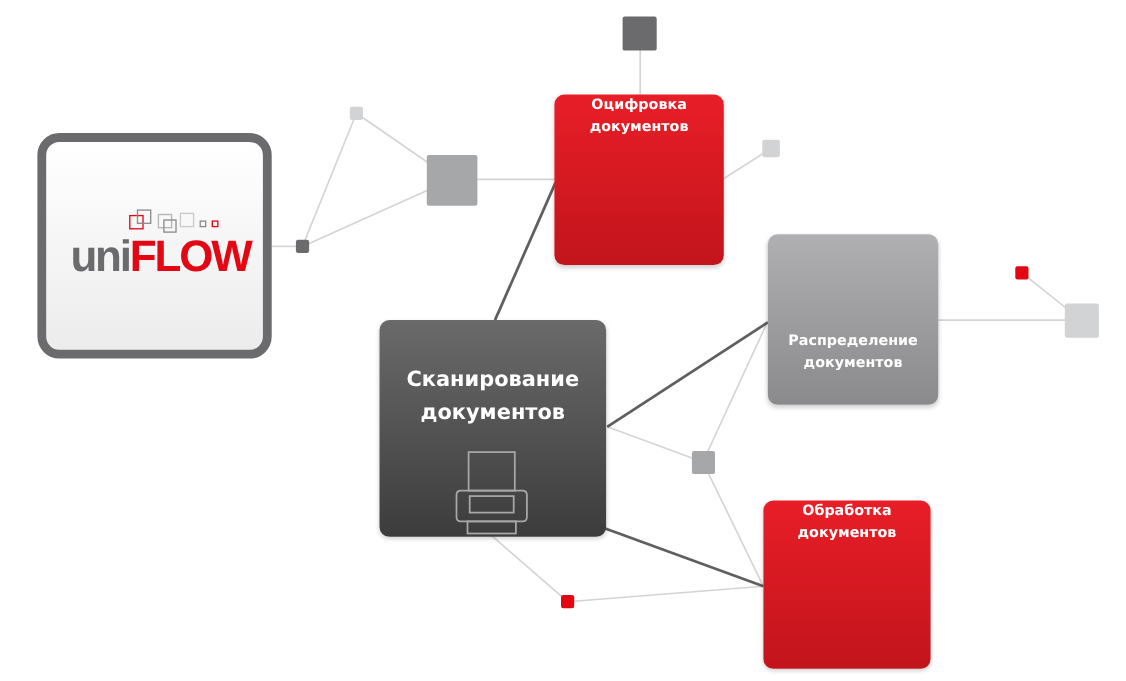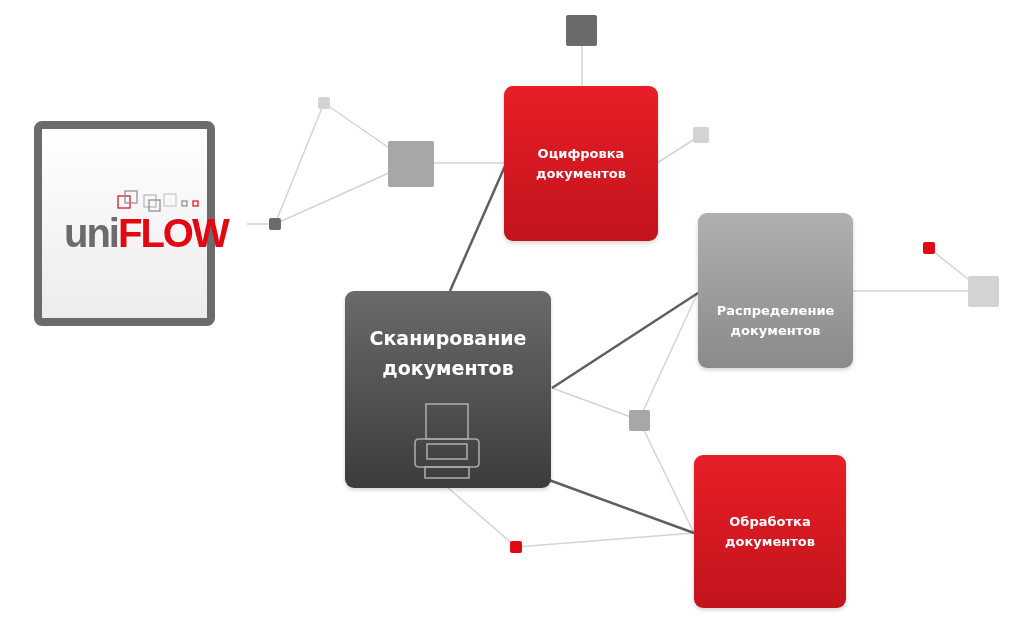--- a/index.html
+++ b/index.html
@@ -1,29 +1,29 @@
 <!DOCTYPE html>
 <html><head>
 <meta charset="utf-8">
 <style>
   html, body { margin:0; padding:0; }
   body { width:1024px; height:619px; background:#ffffff; position:relative; overflow:hidden;
          font-family:"DejaVu Sans", "Liberation Sans", sans-serif; }
   svg.lines { position:absolute; left:0; top:0; }
   .node { position:absolute; box-sizing:border-box; border-radius:9px; display:flex; flex-direction:column;
-          align-items:center; justify-content:center; color:#fff; font-weight:bold; text-align:center;
+          align-items:center; color:#fff; font-weight:bold; text-align:center;
           box-shadow:0 2px 4px rgba(0,0,0,0.18); }
   .red { background:linear-gradient(#e81e27,#c2141c); }
   .gray { background:linear-gradient(#b0b0b2,#8a8a8c); }
   .dark { background:linear-gradient(#6a6a6a,#3c3c3c); }
   .label { font-size:13px; line-height:20px; }
   .label-big { font-size:19px; line-height:30px; }
   .sq { position:absolute; border-radius:2px; }
-  .logo-box { position:absolute; left:34px; top:121px; width:181px; height:205px; box-sizing:border-box;
-              border:8px solid #6b6b6e; border-radius:8px; background:linear-gradient(#ffffff,#ececec); }
+  .logo-box { position:absolute; left:34px; top:121px; width:213px; height:205px; box-sizing:border-box;
+              border:8px solid #6b6b6e; border-radius:20px; background:linear-gradient(#ffffff,#ececec); }
   .logo-text { position:absolute; left:22px; top:82px; font-family:"Liberation Sans", sans-serif; font-size:40px;
                letter-spacing:-2px; font-weight:bold; white-space:nowrap; }
   .logo-uni { color:#6b6b6e; }
   .logo-flow { color:#e30613; }
 </style>
 </head>
 <body>
 
 <svg class="lines" width="1024" height="619">
   <g stroke="#d4d4d6" stroke-width="1.5" fill="none">
@@ -84,21 +84,21 @@
 <div class="node gray" style="left:698px;top:213px;width:155px;height:155px;justify-content:flex-start;padding-top:88px">
   <div class="label">Распределение</div>
   <div class="label">документов</div>
 </div>
 
 <div class="node red" style="left:694px;top:455px;width:152px;height:153px">
   <div class="label">Обработка</div>
   <div class="label">документов</div>
 </div>
 
-<div class="node dark" style="left:345px;top:291px;width:206px;height:197px;justify-content:center;padding-top:25px">
+<div class="node dark" style="left:345px;top:291px;width:206px;height:197px;justify-content:flex-end;padding-top:25px">
   <div class="label-big">Сканирование</div>
   <div class="label-big">документов</div>
   <svg width="70" height="80" style="margin-top:18px">
     <g fill="none" stroke="#a8a8a8" stroke-width="1.6">
       <rect x="13" y="3" width="42" height="35"></rect>
       <path d="M6 38 h56 q4 0 4 4 v20 q0 4 -4 4 h-56 q-4 0 -4 -4 v-20 q0 -4 4 -4 z"></path>
       <rect x="14" y="43" width="40" height="15"></rect>
       <rect x="12" y="66" width="44" height="11"></rect>
     </g>
   </svg>

